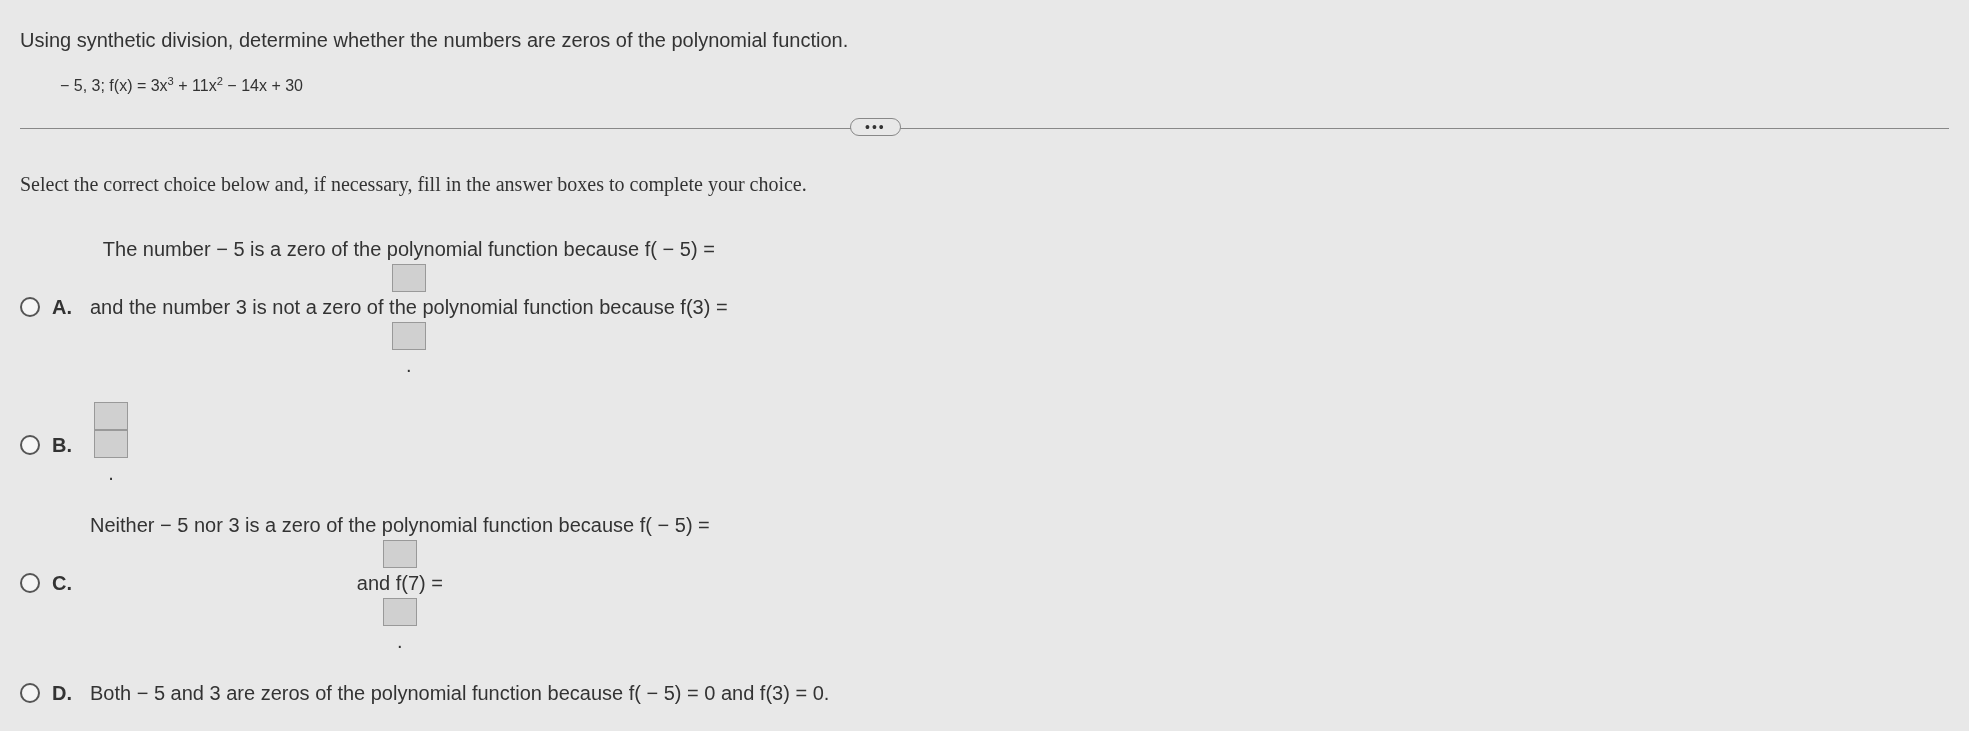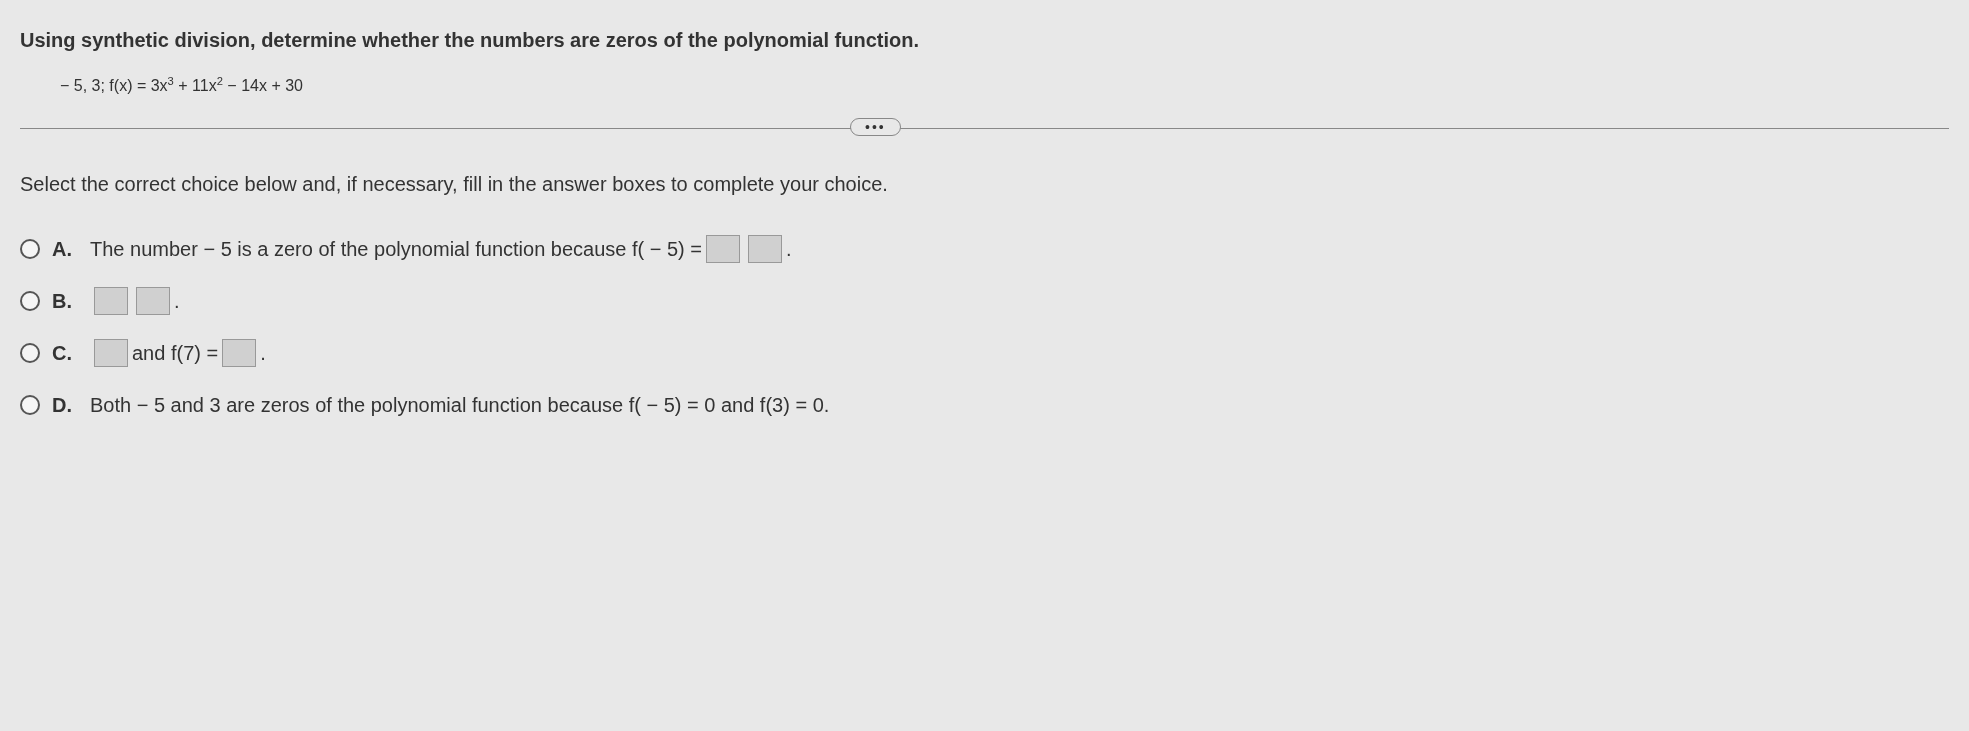--- a/index.html
+++ b/index.html
@@ -12,21 +12,20 @@
       background-color: #e8e8e8;
       color: #333;
       font-size: 20px;
       line-height: 1.5;
       padding: 25px 20px;
       width: 1969px;
       height: 731px;
     }
     .question-text {
       margin-bottom: 18px;
-      font-weight: bold;
     }
     .equation-line {
       padding-left: 40px;
       margin-bottom: 30px;
       font-size: 16px;
     }
     .divider-container {
       position: relative;
       margin: 30px 0 40px 0;
       height: 1px;
@@ -45,20 +44,21 @@
       border-radius: 10px;
       padding: 1px 14px;
       font-size: 14px;
       line-height: 1;
       letter-spacing: 2px;
       color: #333;
       cursor: pointer;
     }
     .instruction-text {
       margin-bottom: 35px;
+      font-family: Liberation Serif, serif;
     }
     .choices {
       display: flex;
       flex-direction: column;
       gap: 22px;
     }
     .choice-row {
       display: flex;
       align-items: center;
       gap: 12px;
@@ -74,20 +74,21 @@
     }
     .choice-letter {
       font-weight: bold;
       width: 26px;
       flex-shrink: 0;
     }
     .choice-text {
       display: flex;
       align-items: center;
       flex-wrap: wrap;
+      flex-direction: column;
     }
     .answer-box {
       display: inline-block;
       width: 34px;
       height: 28px;
       background-color: #d0d0d0;
       border: 1px solid #999;
       margin: 0 4px;
       vertical-align: middle;
     }
@@ -113,39 +114,41 @@
 <div class="instruction-text">Select the correct choice below and, if necessary, fill in the answer boxes to complete your choice.</div>
 
 <div class="choices">
 
   <div class="choice-row">
     <div class="radio"></div>
     <div class="choice-letter">A.</div>
     <div class="choice-text">
       <span>The number − 5 is a zero of the polynomial function because f( − 5) = </span>
       <span class="answer-box"></span>
+      <span> and the number 3 is not a zero of the polynomial function because f(3) = </span>
       <span class="answer-box"></span>
       <span>.</span>
     </div>
   </div>
 
   <div class="choice-row">
     <div class="radio"></div>
     <div class="choice-letter">B.</div>
     <div class="choice-text">
       <span class="answer-box"></span>
       <span class="answer-box"></span>
       <span>.</span>
     </div>
   </div>
 
   <div class="choice-row">
     <div class="radio"></div>
     <div class="choice-letter">C.</div>
     <div class="choice-text">
+      <span>Neither − 5 nor 3 is a zero of the polynomial function because f( − 5) = </span>
       <span class="answer-box"></span>
       <span> and f(7) = </span>
       <span class="answer-box"></span>
       <span>.</span>
     </div>
   </div>
 
   <div class="choice-row">
     <div class="radio"></div>
     <div class="choice-letter">D.</div>

